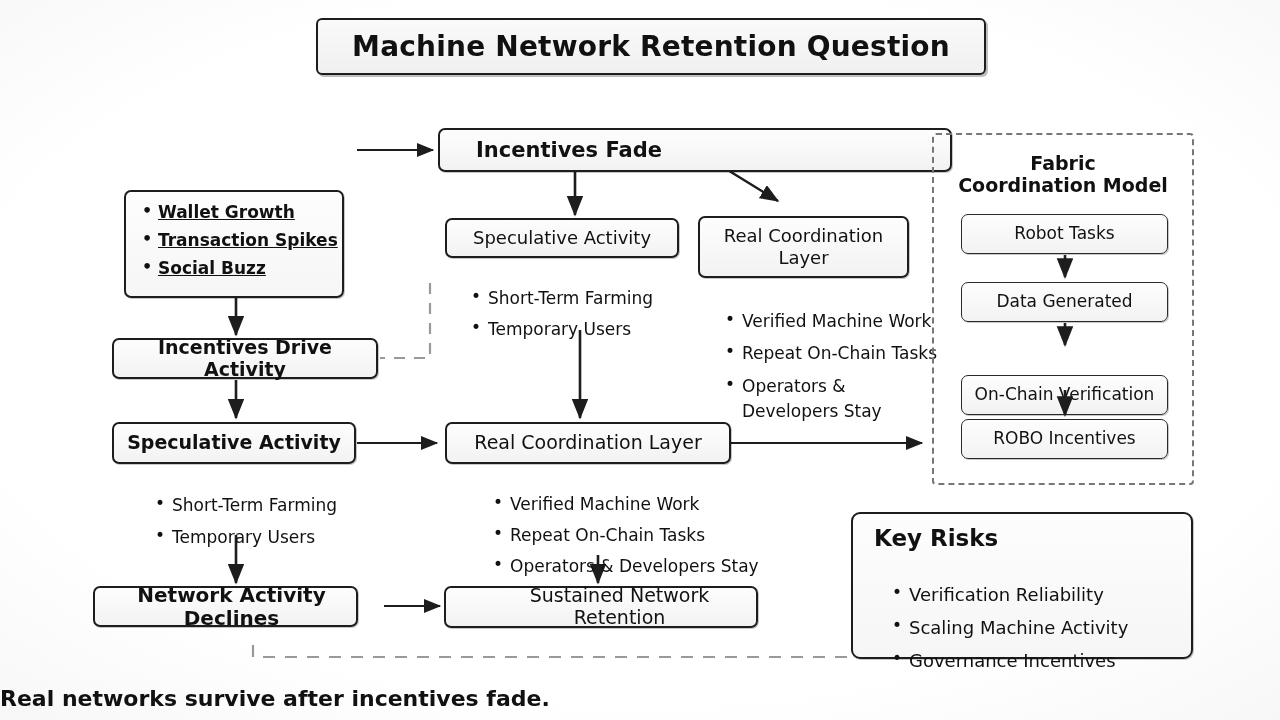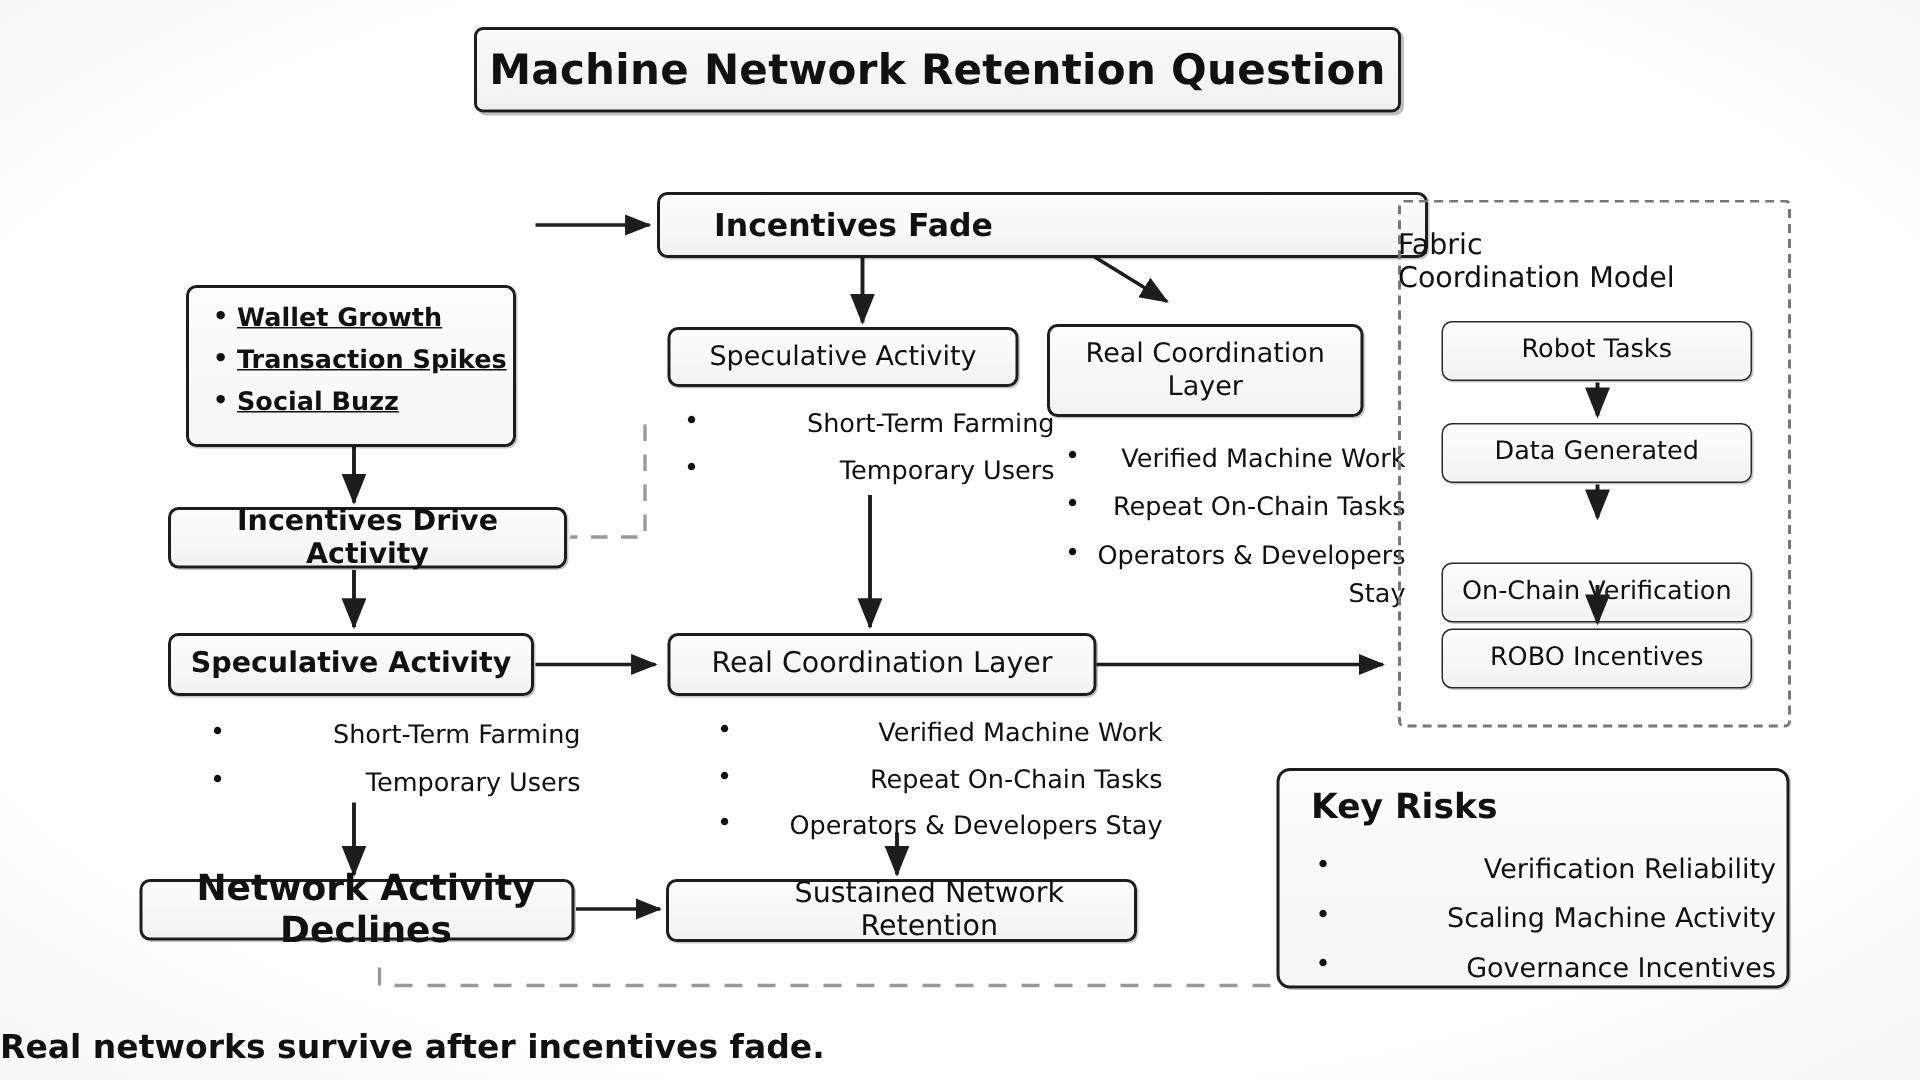--- a/index.html
+++ b/index.html
@@ -33,36 +33,36 @@
     background:linear-gradient(180deg,#fdfdfd 0%,#f6f6f6 100%);
     border:2px solid #1d1d1d;border-radius:7px;
     box-shadow:1px 1px 0 rgba(0,0,0,.22);
     padding:10px 14px;
   }
   ul.blist{list-style:none;margin:0;padding:0;text-decoration:underline;}
   ul.blist li{position:relative;padding-left:18px;margin:0 0 8px 0;white-space:nowrap;}
   ul.blist li:last-child{margin-bottom:0;}
   ul.blist li:before{content:"\2022";position:absolute;left:2px;top:-1px;font-size:16px;}
   .freelist{position:absolute;}
-  .freelist ul{list-style:none;margin:0;padding:0;text-align:right;}
+  .freelist ul{list-style:none;margin:15px;padding:0;}
   .freelist li{position:relative;padding-left:20px;white-space:nowrap;}
   .freelist li:before{content:"\2022";position:absolute;left:3px;top:-2px;font-size:17px;}
   
   .dashpanel{
     position:absolute;box-sizing:border-box;
     border:2px dashed #777;border-radius:4px;background:transparent;
   }
   .panel-title{
-    position:absolute;font-weight:normal;line-height:1.18;
+    position:absolute;text-align:center;font-weight:bold;line-height:1.18;
   }
   
   #wires{position:absolute;left:0;top:0;width:1280px;height:720px;pointer-events:none;}
   
   #title-box{
-    position:absolute;left:316px;top:18px;width:618px;height:57px;
+    position:absolute;left:316px;top:18px;width:670px;height:57px;
     box-sizing:border-box;
     background:linear-gradient(180deg,#fafafa 0%,#f0f0f0 100%);
     border:2px solid #1d1d1d;border-radius:6px;
     display:flex;align-items:center;justify-content:center;
     font-size:28px;font-weight:bold;letter-spacing:.2px;
     box-shadow:2px 2px 0 rgba(0,0,0,.25);
   }
   #footer{
     position:absolute;left:0;top:686px;width:1280px;text-align:left;
     font-size:22px;font-weight:bold;
@@ -133,21 +133,21 @@
     <span>Speculative Activity</span>
   </div>
 
   <div class="freelist" style="left:137px;top:474px;width:250px;font-size:17px;line-height:32px;">
     <ul>
       <li>Short-Term Farming</li>
       <li>Temporary Users</li>
     </ul>
   </div>
 
-  <div class="box bold" style="left:93px;top:586px;width:290px;height:41px;font-size:24px;padding-left:12px;">
+  <div class="box bold" style="left:93px;top:586px;width:265px;height:41px;font-size:20px;padding-left:12px;">
     <span>Network Activity Declines</span>
   </div>
 
   <div class="box bold" style="left:438px;top:128px;width:514px;height:44px;font-size:21px;justify-content:flex-start;padding-left:36px;">
     <span>Incentives Fade</span>
   </div>
 
   <div class="box" style="left:445px;top:218px;width:234px;height:40px;font-size:18px;">
     <span>Speculative Activity</span>
   </div>

